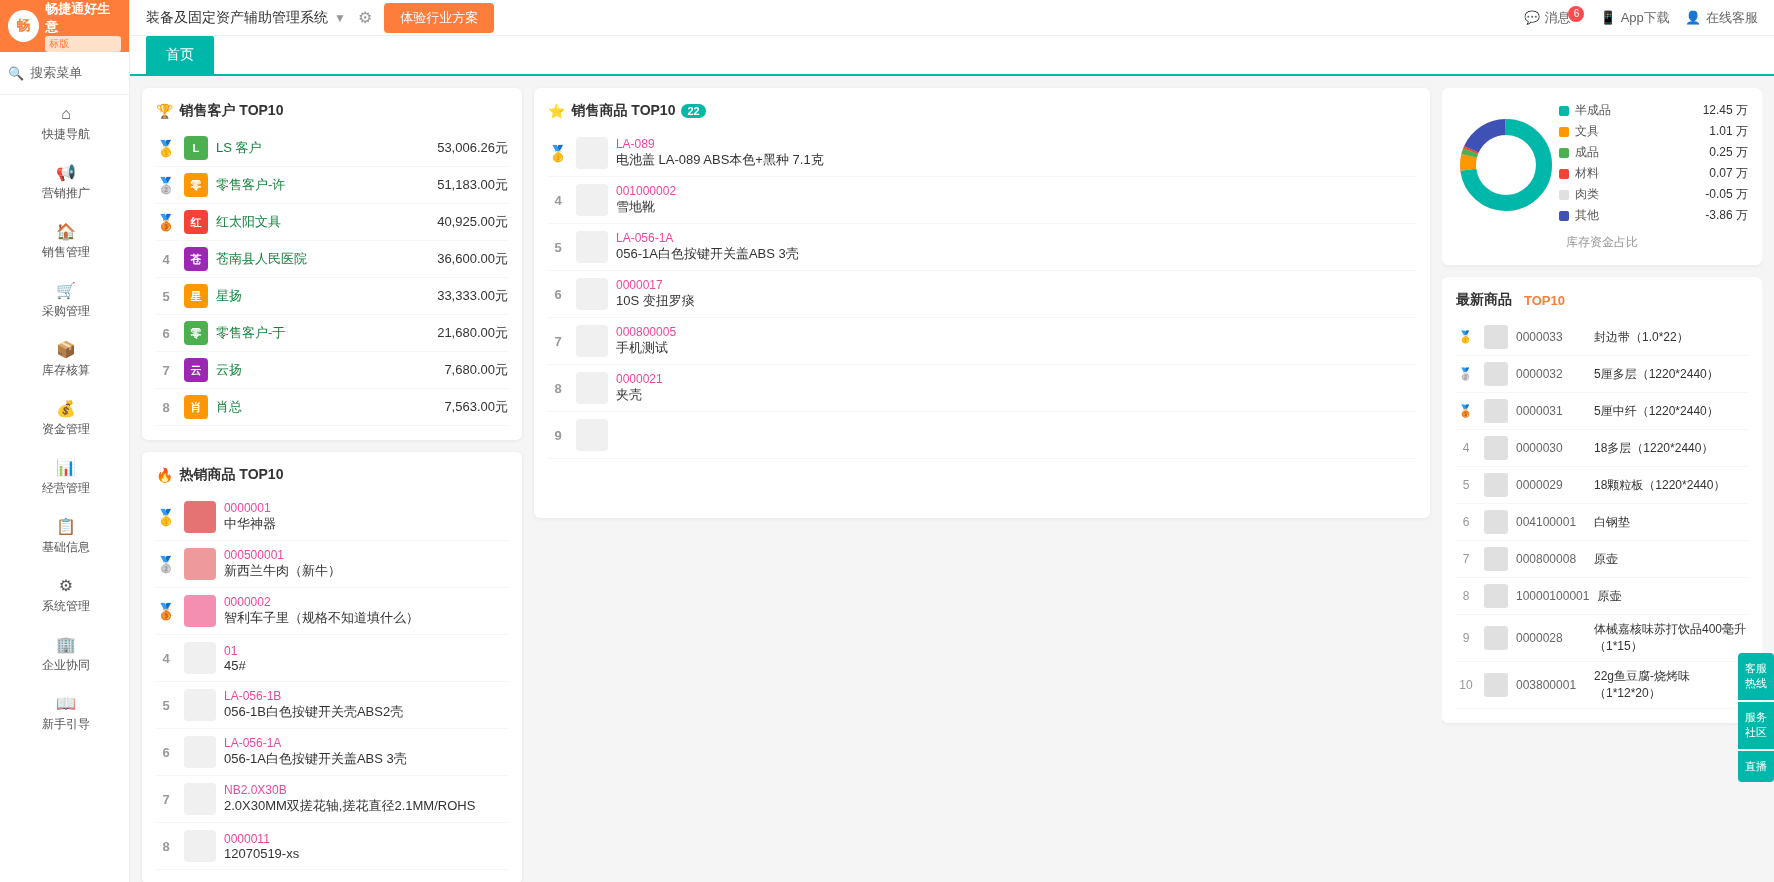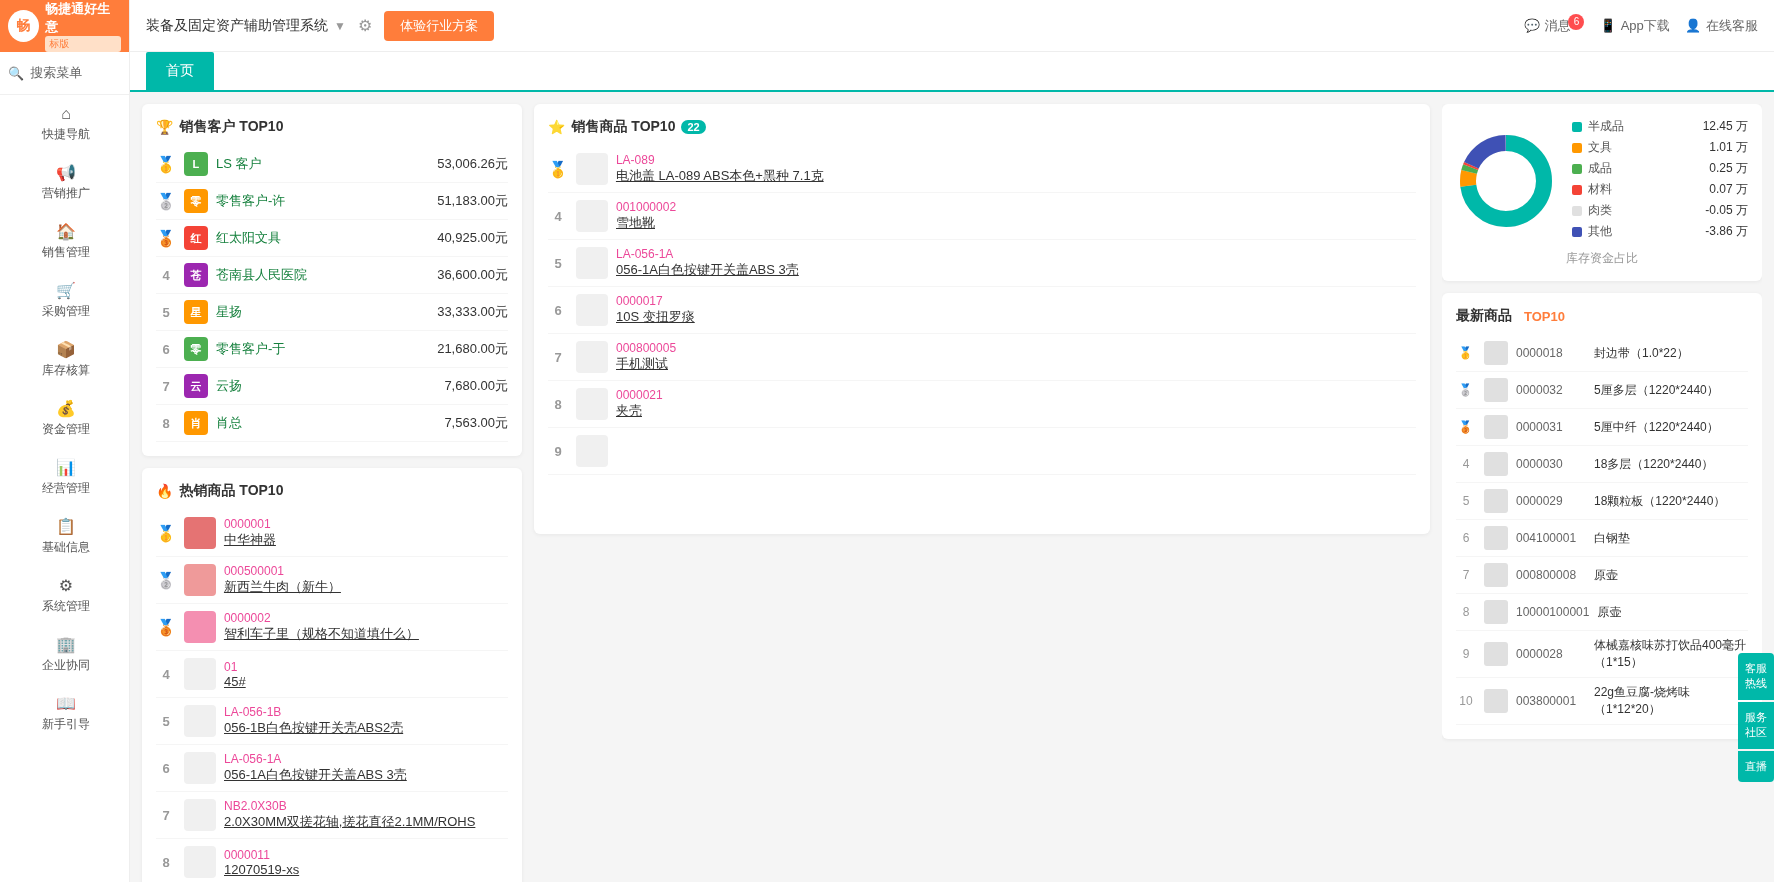--- a/index.html
+++ b/index.html
@@ -69,21 +69,21 @@
       flex-direction: column;
       height: 882px;
       overflow: hidden;
     }
     .topbar {
       background: #fff;
       border-bottom: 1px solid #eee;
       display: flex;
       align-items: center;
       padding: 0 16px;
-      height: 52px;
+      height: 36px;
       gap: 12px;
     }
     .topbar-system-name {
       font-size: 14px;
       color: #333;
       display: flex;
       align-items: center;
       gap: 6px;
     }
     .topbar-settings { color: #999; cursor: pointer; font-size: 16px; }
@@ -224,27 +224,27 @@
     }
     .product-img {
       width: 32px; height: 32px;
       background: #f0f0f0;
       border-radius: 4px;
       display: flex; align-items: center; justify-content: center;
       overflow: hidden;
       min-width: 32px;
     }
     .product-code { font-size: 12px; color: #ec4899; }
-    .product-name { font-size: 13px; color: #333; text-decoration: underline; }
+    .product-name { font-size: 13px; color: #333; }
 
     
     .donut-area {
       display: flex;
       align-items: center;
-      gap: 16px;
+      gap: 3px;
     }
     .donut-chart {
       position: relative;
       width: 100px;
       height: 100px;
       min-width: 100px;
     }
     .donut-legend { flex: 1; }
     .legend-item {
       display: flex;
@@ -681,21 +681,21 @@
 
         <div class="card">
           <div class="card-title">
             <span>最新商品</span>
             <span class="top-badge orange" style="background:none;color:#ff7d3b;font-size:13px;font-weight:bold;">TOP10</span>
           </div>
           <ul class="newest-list">
             <li class="newest-item">
               <span class="newest-num gold">🥇</span>
               <div class="newest-img"></div>
-              <span class="newest-code">0000018</span>
+              <span class="newest-code">0000033</span>
               <span class="newest-name">封边带（1.0*22）</span>
             </li>
             <li class="newest-item">
               <span class="newest-num silver">🥈</span>
               <div class="newest-img"></div>
               <span class="newest-code">0000032</span>
               <span class="newest-name">5厘多层（1220*2440）</span>
             </li>
             <li class="newest-item">
               <span class="newest-num bronze">🥉</span>

